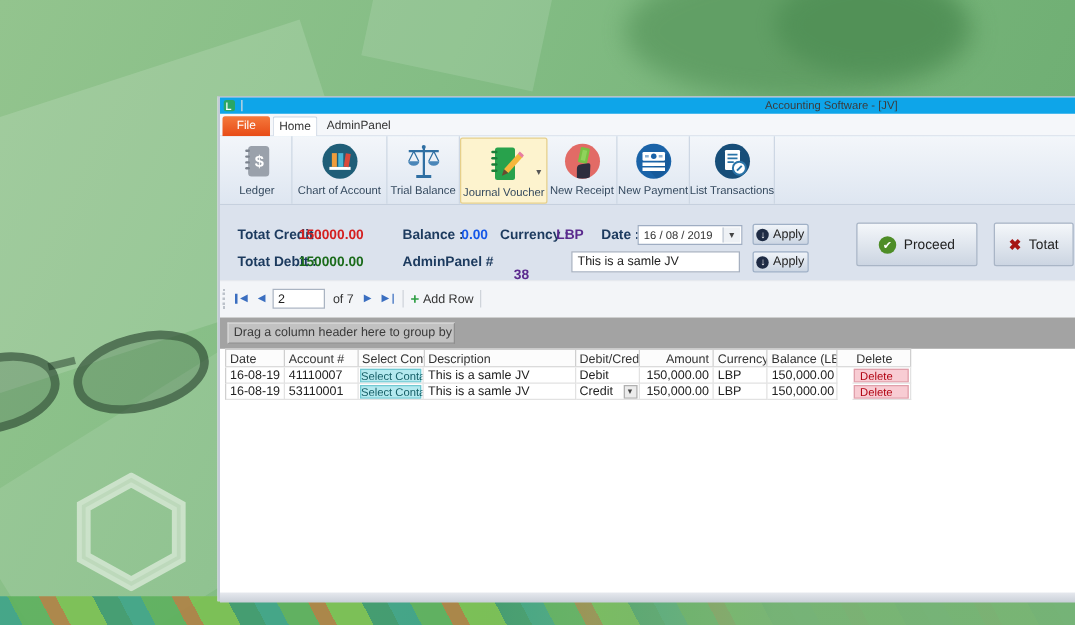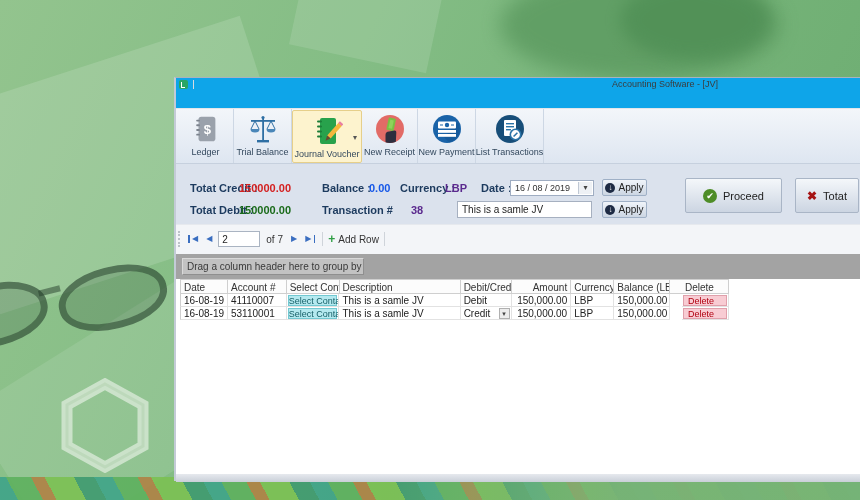--- a/index.html
+++ b/index.html
@@ -157,37 +157,54 @@
 </div>
 
 <div class="window">
 
   <div class="titlebar">
     <div class="app-icon"></div>
     <div class="qa-sep"></div>
     <span class="title-text">Accounting Software - [JV]</span>
   </div>
 
+  <div class="tabsrow">
+    <div class="tab tab-file">File</div>
+    <div class="tab tab-home">Home</div>
+    <div class="tab tab-admin">AdminPanel</div>
+  </div>
 
   <div class="toolbar">
 
     <div class="tool t-ledger">
       <span class="ticon">
         <svg width="30" height="30" viewBox="0 0 32 32">
           <rect x="8" y="3" width="18" height="26" rx="3" fill="#9aa1ab"></rect>
           <rect x="5.5" y="6" width="4" height="2" rx="1" fill="#7c838e"></rect>
           <rect x="5.5" y="11" width="4" height="2" rx="1" fill="#7c838e"></rect>
           <rect x="5.5" y="16" width="4" height="2" rx="1" fill="#7c838e"></rect>
           <rect x="5.5" y="21" width="4" height="2" rx="1" fill="#7c838e"></rect>
           <text x="17.5" y="21" font-size="14" font-weight="bold" fill="#fff" text-anchor="middle">$</text>
         </svg>
       </span>
       <span class="tlabel">Ledger</span>
     </div>
 
+    <div class="tool t-coa">
+      <span class="ticon">
+        <svg width="32" height="32" viewBox="0 0 32 32">
+          <circle cx="16" cy="16" r="14" fill="#1f5e78"></circle>
+          <rect x="7.5" y="20.5" width="17" height="2.4" fill="#fff"></rect>
+          <rect x="9.5" y="9.5" width="4" height="11" fill="#f09d3c"></rect>
+          <rect x="14.6" y="9.5" width="4" height="11" fill="#49b6d6"></rect>
+          <rect x="19.8" y="9.8" width="4" height="10.7" fill="#d9493c" transform="rotate(9 21.8 15)"></rect>
+        </svg>
+      </span>
+      <span class="tlabel">Chart of Account</span>
+    </div>
 
     <div class="tool t-tb">
       <span class="ticon">
         <svg width="32" height="32" viewBox="0 0 32 32">
           <rect x="15.2" y="4" width="1.8" height="23" fill="#2f6fa3"></rect>
           <rect x="10" y="27" width="12" height="2.4" fill="#2f6fa3"></rect>
           <rect x="4" y="7" width="24" height="1.8" fill="#2f6fa3"></rect>
           <path d="M8 8 L4 16 M8 8 L12 16" stroke="#2f6fa3" stroke-width="1" fill="none"></path>
           <path d="M3.5 16 a4.5 3.6 0 0 0 9 0 z" fill="#4a86b8"></path>
           <path d="M24 8 L20 16 M24 8 L28 16" stroke="#2f6fa3" stroke-width="1" fill="none"></path>
@@ -269,22 +286,22 @@
   </div>
 
   <div class="formpanel">
     <span class="flabel" style="left:14px; top:16px;">Totat Credit :</span>
     <span class="fvalue v-credit" style="left:63px; top:16px;">150000.00</span>
     <span class="flabel" style="left:14px; top:38px;">Totat Debit :</span>
     <span class="fvalue v-debit" style="left:63px; top:38px;">150000.00</span>
 
     <span class="flabel" style="left:146px; top:16px;">Balance :</span>
     <span class="fvalue v-balance" style="left:193px; top:16px;text-align:center;">0.00</span>
-    <span class="flabel" style="left:146px; top:38px;">Transaction #</span>
-    <span class="fvalue v-purple" style="left:235px; top:38px;">38</span>
+    <span class="flabel" style="left:146px; top:38px;">AdminPanel #</span>
+    <span class="fvalue v-purple" style="left:235px; top:48px;">38</span>
 
     <span class="flabel" style="left:224px; top:16px;">Currency :</span>
     <span class="fvalue v-purple" style="left:269px; top:16px;">LBP</span>
 
     <span class="flabel" style="left:305px; top:16px;">Date :</span>
   </div>
   <div class="date-field">
     <span>16 / 08 / 2019</span>
     <span class="date-drop">▾</span>
   </div>

